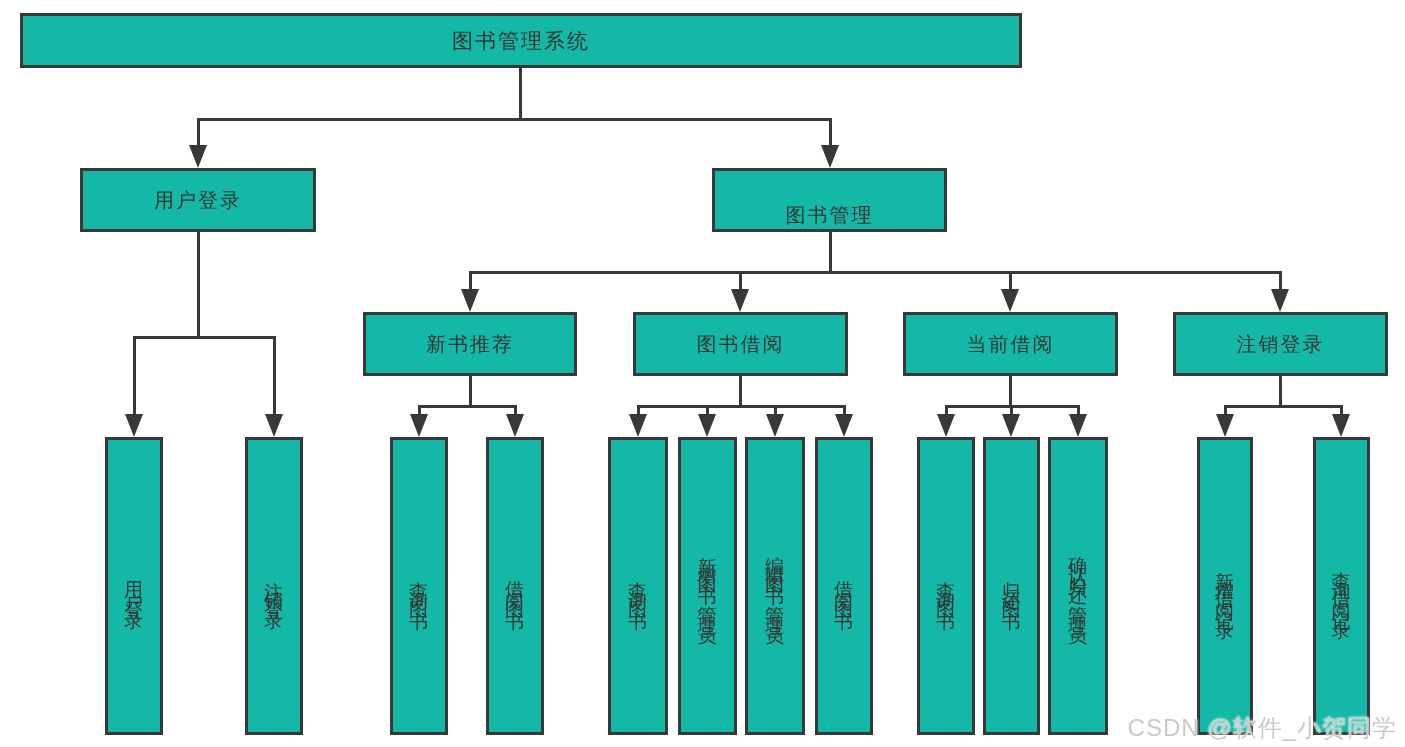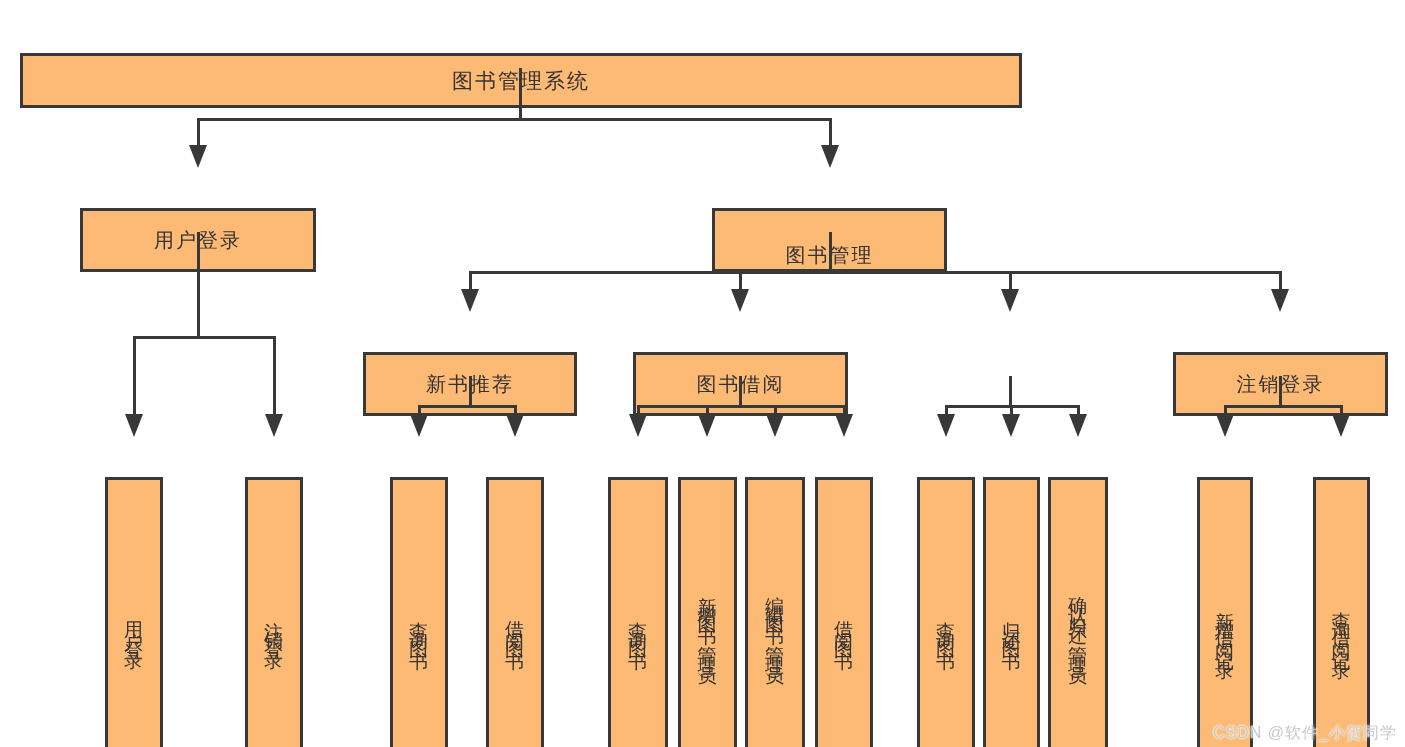--- a/index.html
+++ b/index.html
@@ -12,25 +12,24 @@
     position: relative;
     width: 1405px;
     height: 747px;
     background: #ffffff;
     overflow: hidden;
   }
   .box {
     position: absolute;
     box-sizing: border-box;
     border: 3px solid #383838;
-    background: #fdba74;
+    background: #14b8a6;
     display: flex;
     align-items: center;
     justify-content: center;
-    margin-top: 40px;
   }
   .hlabel {
     color: #333333;
     font-size: 20px;
     letter-spacing: 2px;
     white-space: nowrap;
   }
   .root-label {
     font-size: 21px;
   }
@@ -52,21 +51,21 @@
     height: 0;
     border-left: 9px solid transparent;
     border-right: 9px solid transparent;
     border-top: 23px solid #383838;
   }
   .watermark {
     position: absolute;
     right: 8px;
     bottom: 3px;
     color: #c9c9c9;
-    font-size: 16px;
+    font-size: 24px;
     letter-spacing: 1px;
     text-shadow: 0 0 2px #ffffff, 0 0 3px #ffffff;
     z-index: 10;
     white-space: nowrap;
   }
 </style>
 </head>
 <body>
 
 <div id="canvas">
@@ -80,20 +79,23 @@
   </div>
   <div class="box" style="left:712px; top:168px; width:235px; height:64px;align-items:flex-end;">
     <span class="hlabel">图书管理</span>
   </div>
 
   <div class="box" style="left:633px; top:312px; width:215px; height:64px;">
     <span class="hlabel">图书借阅</span>
   </div>
   <div class="box" style="left:363px; top:312px; width:214px; height:64px;">
     <span class="hlabel">新书推荐</span>
+  </div>
+  <div class="box" style="left:903px; top:312px; width:215px; height:64px;">
+    <span class="hlabel">当前借阅</span>
   </div>
   <div class="box" style="left:1173px; top:312px; width:215px; height:64px;">
     <span class="hlabel">注销登录</span>
   </div>
 
   <div class="box" style="left:105px; top:437px; width:58px; height:298px;">
     <span class="vlabel">用户登录</span>
   </div>
   <div class="box" style="left:245px; top:437px; width:58px; height:298px;">
     <span class="vlabel">注销登录</span>

